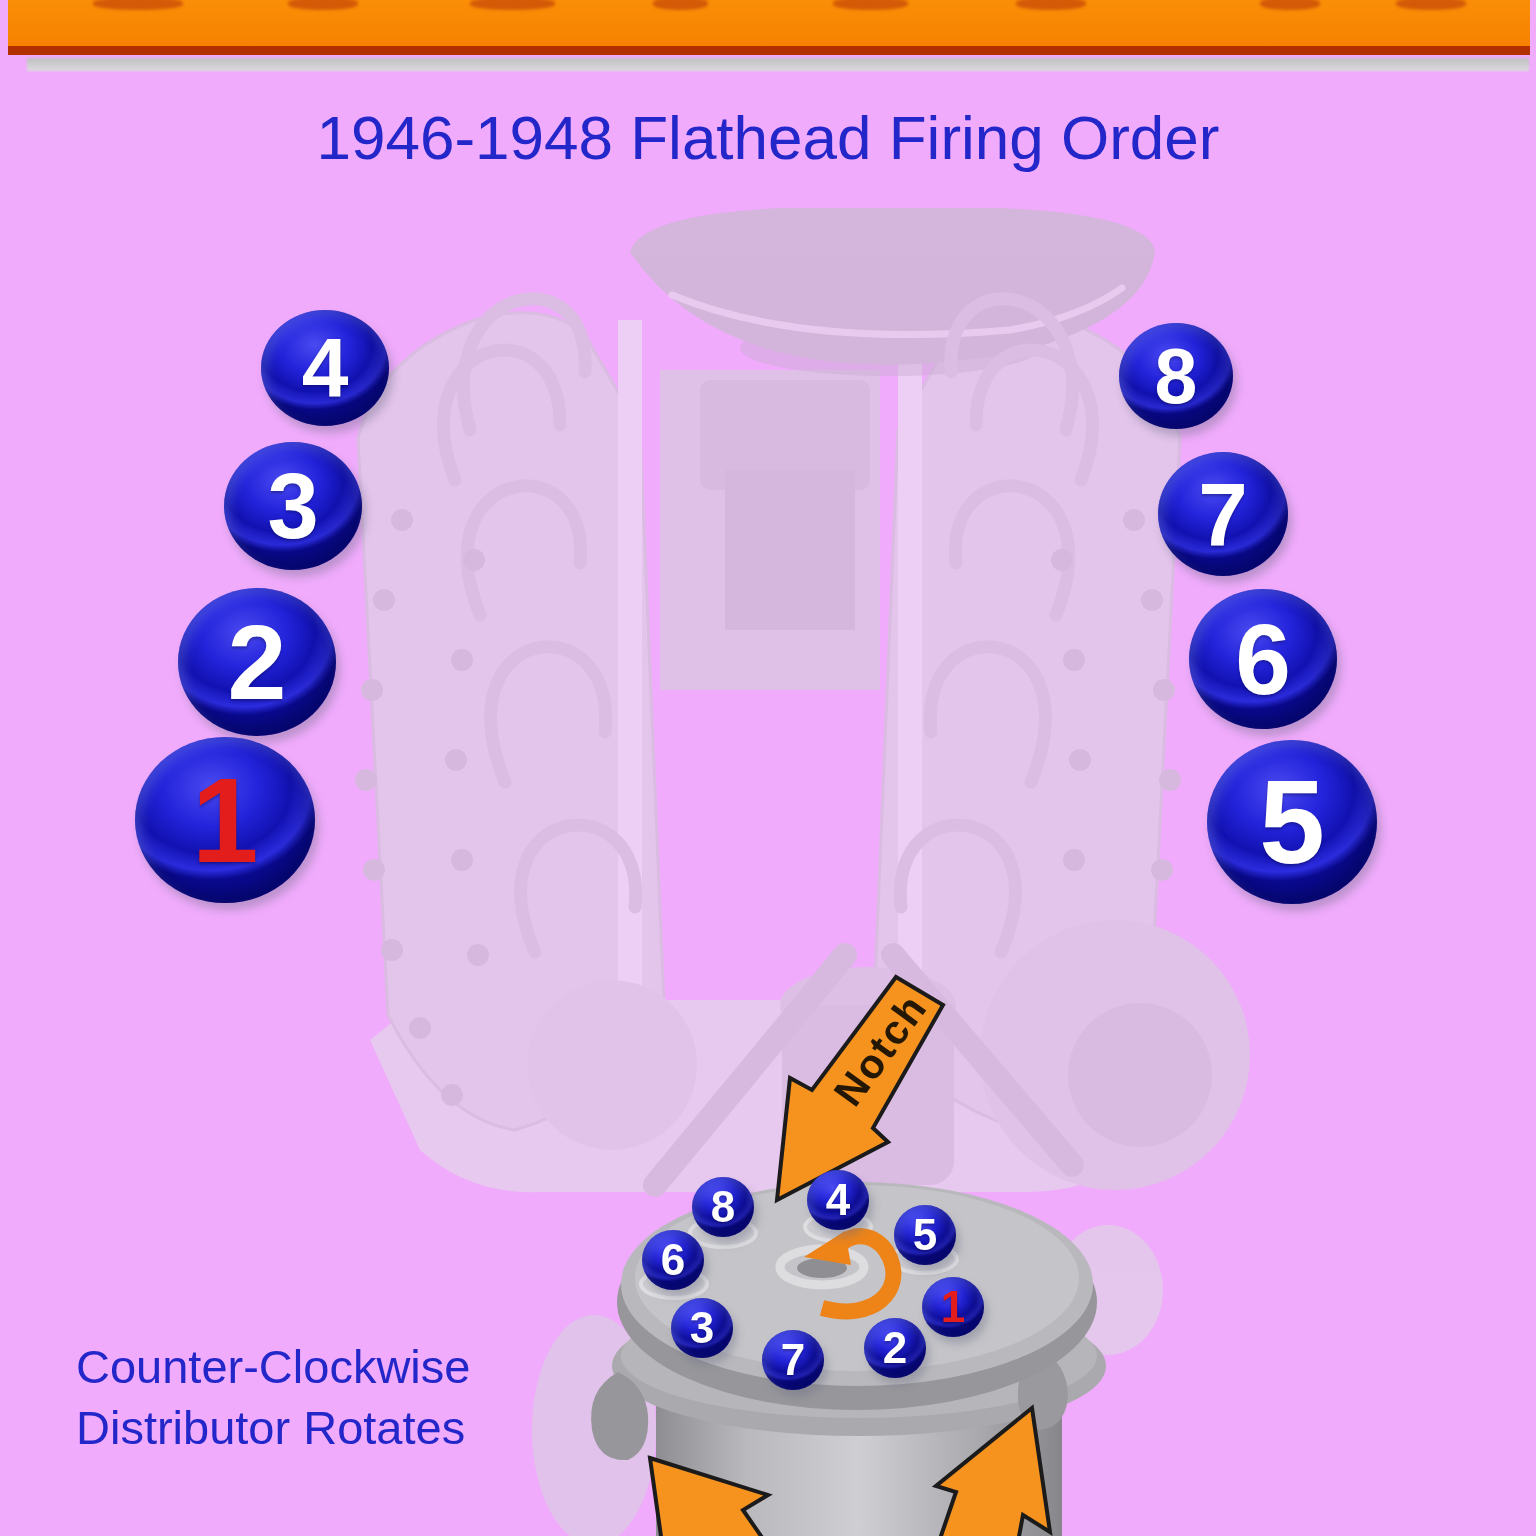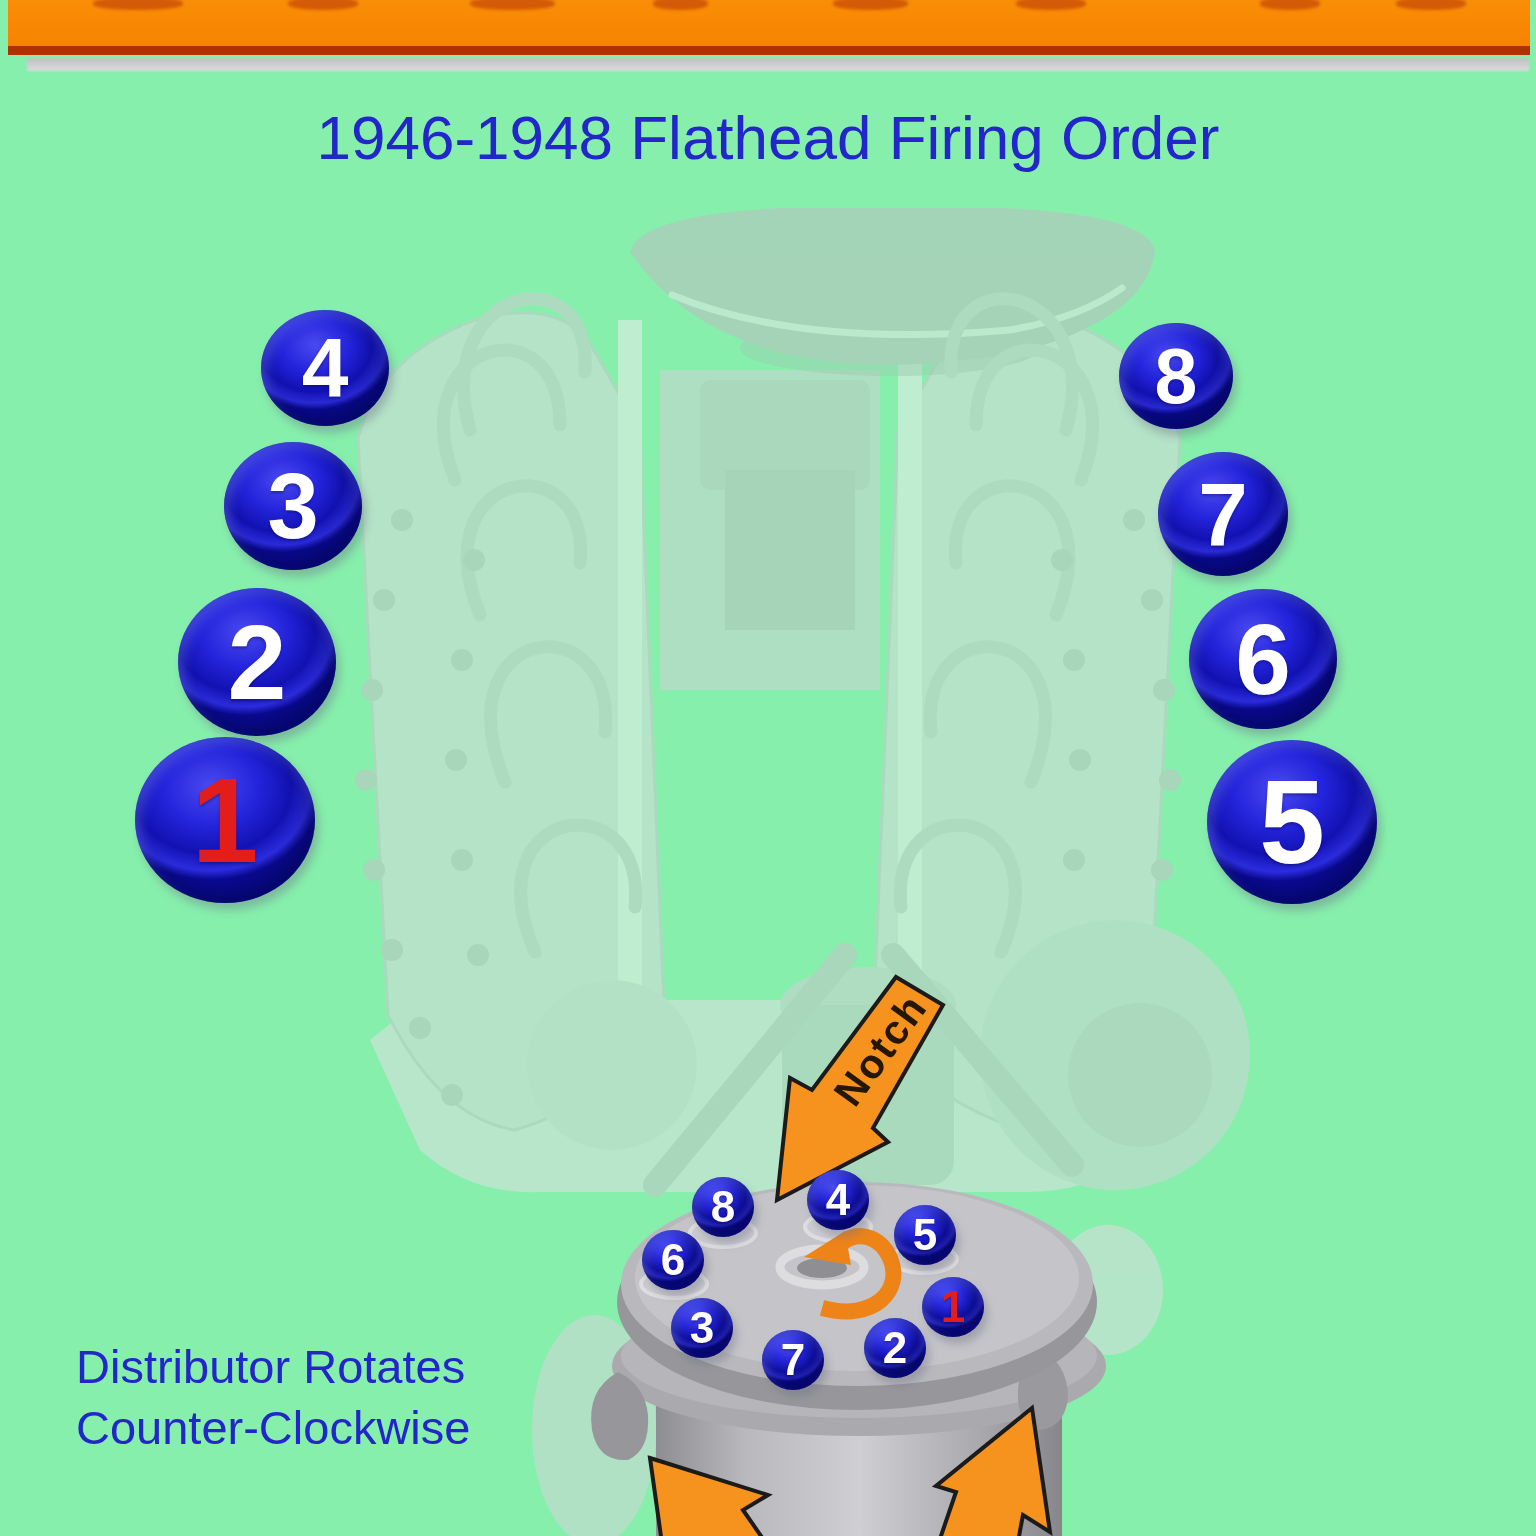--- a/index.html
+++ b/index.html
@@ -1,18 +1,18 @@
 <!DOCTYPE html>
 <html><head>
 <meta charset="utf-8">
 <style>
   html,body { margin:0; padding:0; background:#ffffff; }
   .stage {
     position:relative; width:1536px; height:1536px; overflow:hidden;
-    background:#86efac;
+    background:#f0abfc;
     font-family:"Liberation Sans", sans-serif;
   }
   .layer { position:absolute; left:0; top:0; }
 
   
   .banner {
     position:absolute; left:8px; top:0; width:1522px; height:46px;
     background:linear-gradient(#fa8e07,#f68200);
     border-bottom:9px solid #b23000; z-index:5;
   }
@@ -233,17 +233,17 @@
   <div class="ball" style="left:895px;top:1348px;width:62px;height:60px;font-size:44px">
     <span class="digit">2</span>
   </div>
   <div class="ball" style="left:793px;top:1360px;width:62px;height:60px;font-size:44px">
     <span class="digit">7</span>
   </div>
 
   <div class="notch-label">Notch</div>
 
   <div class="caption">
+    <div>Counter-Clockwise</div>
     <div>Distributor Rotates</div>
-    <div>Counter-Clockwise</div>
   </div>
 
 </div>
 
 </body></html>

